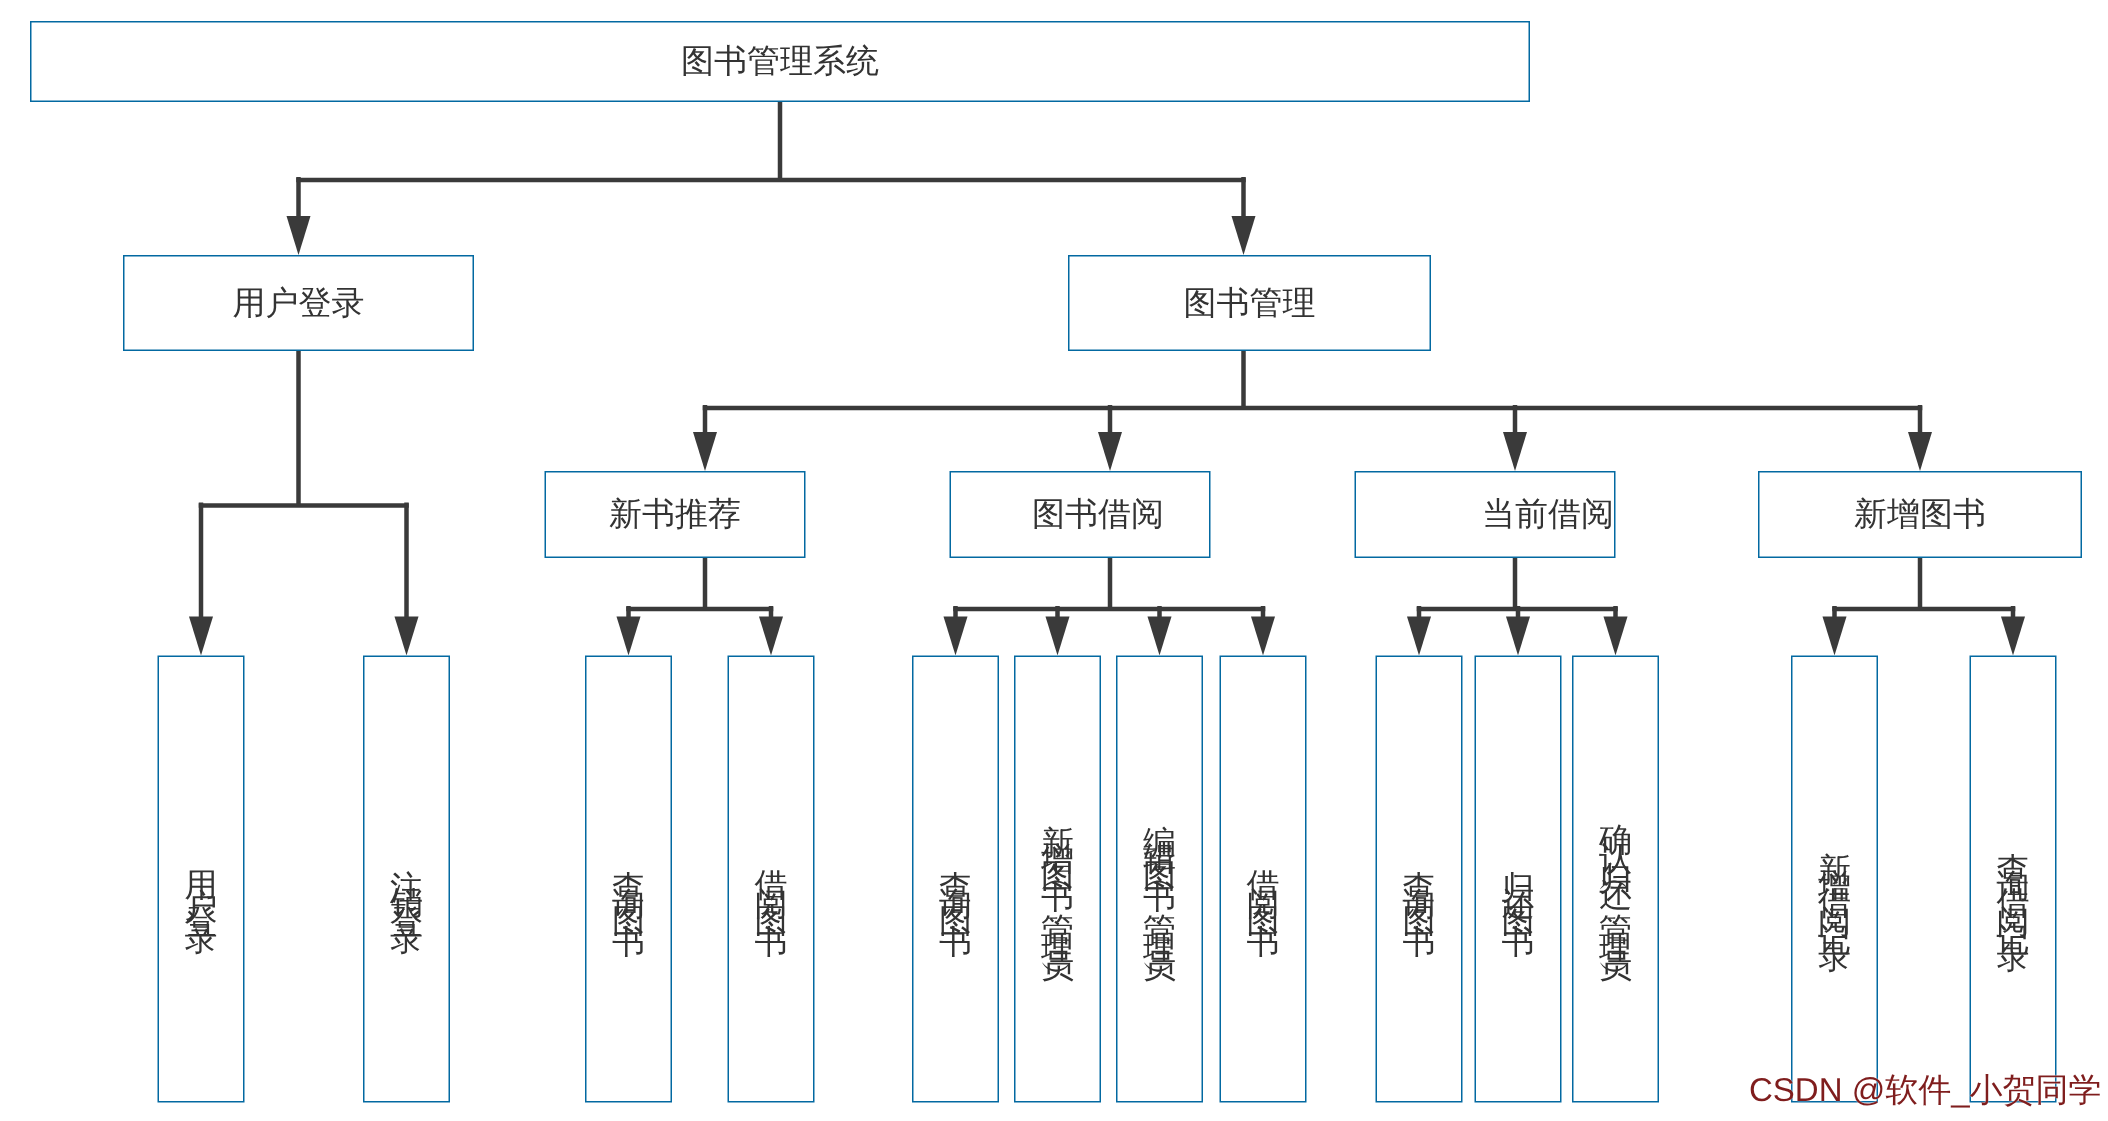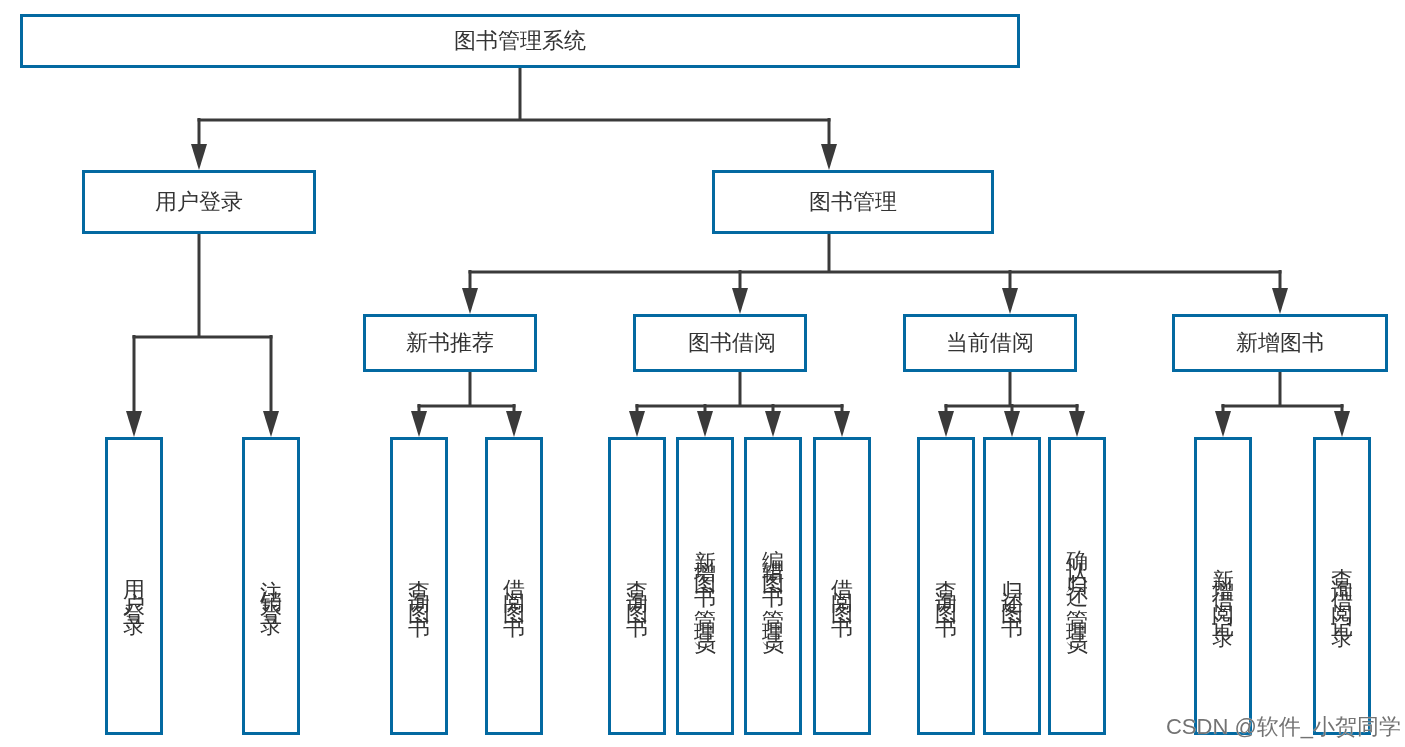--- a/index.html
+++ b/index.html
@@ -13,21 +13,21 @@
   }
   #connectors {
     position: absolute;
     left: 0; top: 0;
     z-index: 0;
   }
   .box {
     position: absolute;
     box-sizing: border-box;
     background: #fff;
-    border: 3px solid #0369a1;
+    border: 1px solid #0369a1;
     display: flex;
     align-items: center;
     justify-content: center;
     color: #333;
     font-size: 22px;
     z-index: 1;
     white-space: nowrap;
   }
   .leaf {
     top: 437px;
@@ -39,25 +39,25 @@
     text-orientation: mixed;
     letter-spacing: 12px;
     line-height: 1;
     font-size: 22px;
     color: #333;
   }
   .lvl3 { top: 314px; width: 174px; height: 58px; }
 
   #node-root        { left: 20px;  top: 14px;  width: 1000px; height: 54px; }
   #node-user-login  { left: 82px;  top: 170px; width: 234px;  height: 64px; }
-  #node-book-mgmt   { left: 712px; top: 170px; width: 282px;  height: 64px; }
+  #node-book-mgmt   { left: 712px; top: 170px; width: 242px;  height: 64px; }
 
   #node-new-book    { left: 363px; }
   #node-borrowing   { left: 633px; padding-left: 24px; }
-  #node-current     { left: 903px; }
+  #node-current     { left: 903px; justify-content: flex-end; }
   #node-records     { left: 1172px; width: 216px; }
 
   #leaf-login       { left: 105px; }
   #leaf-logout      { left: 242px; }
   #leaf-nb-query    { left: 390px; }
   #leaf-nb-borrow   { left: 485px; }
   #leaf-bb-query    { left: 608px; }
   #leaf-bb-add      { left: 676px; }
   #leaf-bb-edit     { left: 744px; }
   #leaf-bb-borrow   { left: 813px; }
@@ -65,21 +65,21 @@
   #leaf-cb-return   { left: 983px; }
   #leaf-cb-confirm  { left: 1048px; }
   #leaf-br-add      { left: 1194px; }
   #leaf-br-query    { left: 1313px; }
 
   #watermark {
     position: absolute;
     right: 4px;
     top: 712px;
     font-size: 22px;
-    color: #737373;
+    color: #7f1d1d;
     z-index: 2;
     white-space: nowrap;
     text-shadow: 0 0 1px #ffffff;
   }
 </style>
 </head>
 <body>
 
 <div id="canvas">
 

